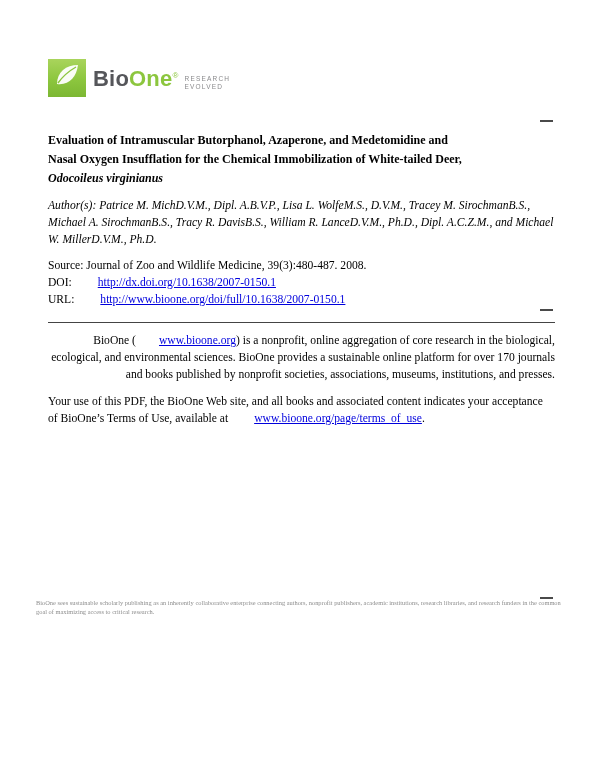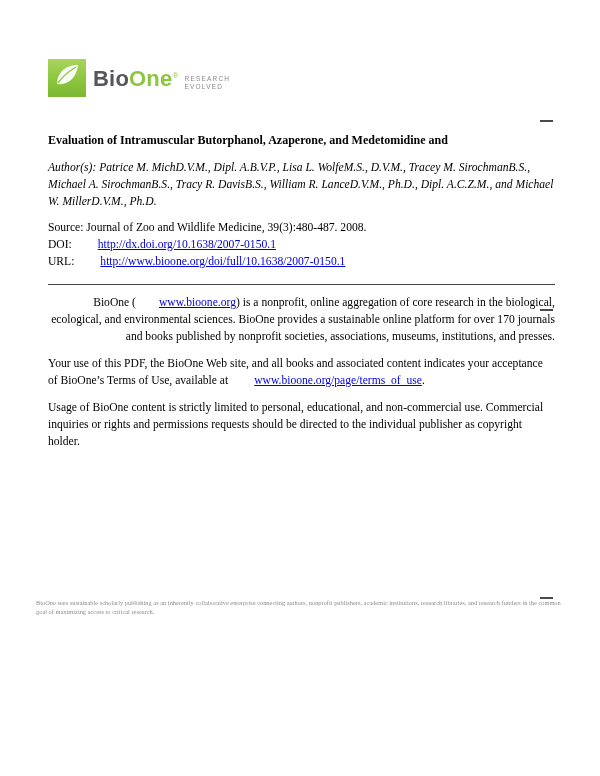--- a/index.html
+++ b/index.html
@@ -83,35 +83,36 @@
   </div>
 
   <div class="tick tick-1"></div>
   <div class="tick tick-2"></div>
   <div class="tick tick-3"></div>
 
   <div class="content">
 
     <div class="title">
       <div>Evaluation of Intramuscular Butorphanol, Azaperone, and Medetomidine and</div>
+      <div>Nasal Oxygen Insufflation for the Chemical Immobilization of White-tailed Deer,</div>
+      <div class="species">Odocoileus virginianus</div>
     </div>
 
     <div class="blocktext authors">Author(s): Patrice M. MichD.V.M., Dipl. A.B.V.P., Lisa L. WolfeM.S., D.V.M., Tracey M. SirochmanB.S., Michael A. SirochmanB.S., Tracy R. DavisB.S., William R. LanceD.V.M., Ph.D., Dipl. A.C.Z.M., and Michael W. MillerD.V.M., Ph.D.</div>
 
     <div class="blocktext cit-lines">
       <div class="cit-line"><span>Source:</span> <span>Journal of Zoo and Wildlife Medicine, 39(3):480-487. 2008.</span></div>
       <div class="cit-line"><span>DOI:</span> <a class="doclink">http://dx.doi.org/10.1638/2007-0150.1</a></div>
       <div class="cit-line"><span>URL:</span> <a class="doclink">http://www.bioone.org/doi/full/10.1638/2007-0150.1</a></div>
     </div>
 
     <hr class="rule">
 
     <div class="para first"><span>BioOne (</span><a class="doclink">www.bioone.org</a><span>) is a nonprofit, online aggregation of core research in the biological, ecological, and environmental sciences. BioOne provides a sustainable online platform for over 170 journals and books published by nonprofit societies, associations, museums, institutions, and presses.</span></div>
 
     <div class="para"><span>Your use of this PDF, the BioOne Web site, and all books and associated content indicates your acceptance of BioOne’s Terms of Use, available at </span><a class="doclink">www.bioone.org/page/terms_of_use</a><span>.</span></div>
 
-    <div class="para">Usage of BioOne content is strictly limited to personal, educational, and non-commercial use. Commercial inquiries or rights and permissions requests should be directed to the individual publisher as copyright holder.</div>
 
   </div>
 
   <div class="footer">BioOne sees sustainable scholarly publishing as an inherently collaborative enterprise connecting authors, nonprofit publishers, academic institutions, research libraries, and research funders in the common goal of maximizing access to critical research.</div>
 
 </div>
 
 </body></html>

